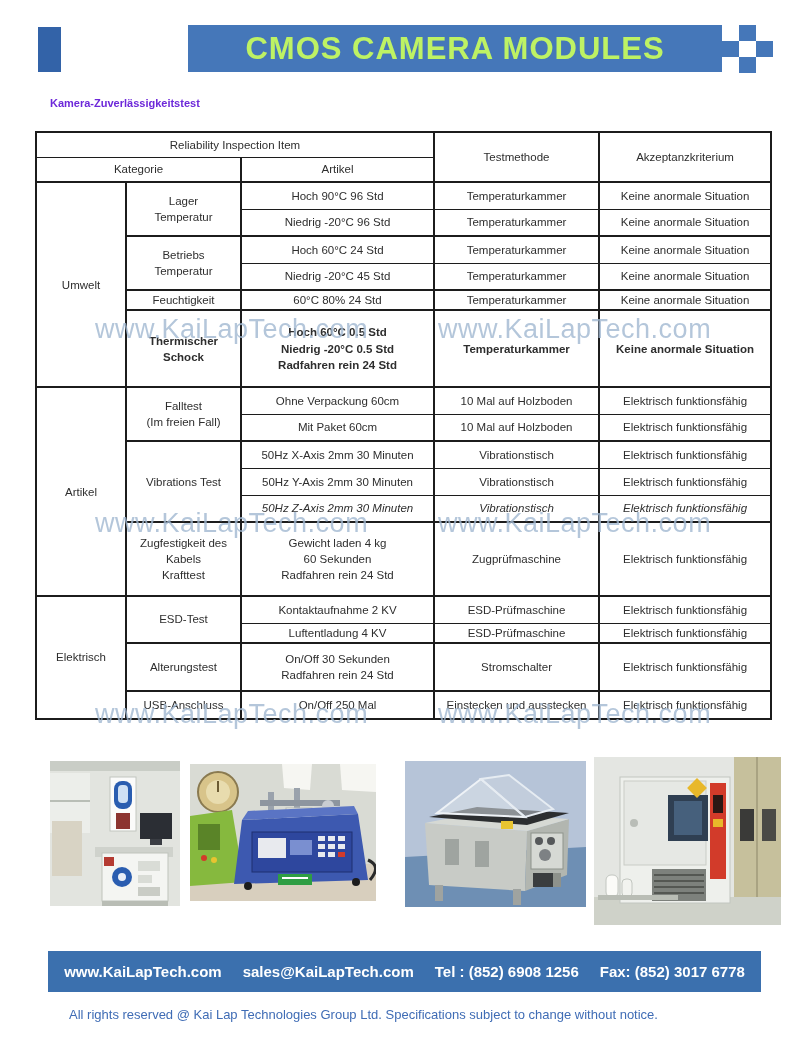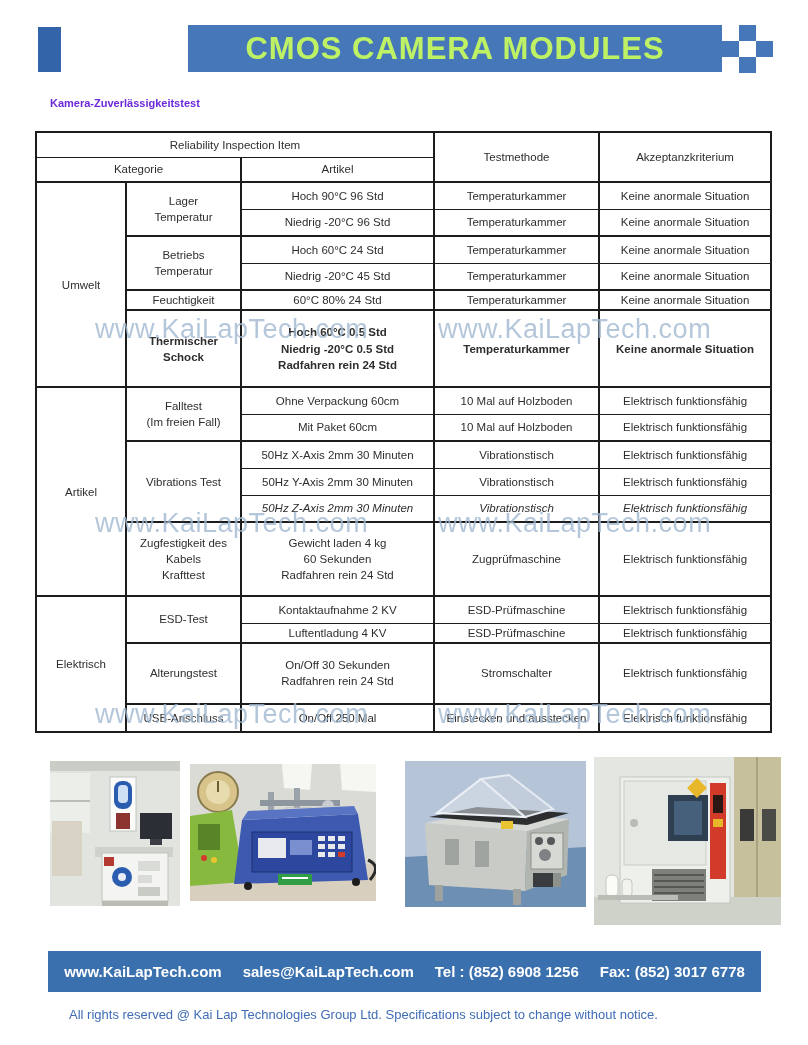--- a/index.html
+++ b/index.html
@@ -177,21 +177,21 @@
             <td rowspan="2">ESD-Test</td>
             <td>Kontaktaufnahme 2 KV</td>
             <td>ESD-Prüfmaschine</td>
             <td>Elektrisch funktionsfähig</td>
           </tr>
           <tr style="height: 15px;">
             <td>Luftentladung 4 KV</td>
             <td>ESD-Prüfmaschine</td>
             <td>Elektrisch funktionsfähig</td>
           </tr>
-          <tr class="gt" style="height: 61px;">
+          <tr class="gt" style="height: 48px;">
             <td>Alterungstest</td>
             <td>On/Off 30 Sekunden
 Radfahren rein 24 Std</td>
             <td>Stromschalter</td>
             <td>Elektrisch funktionsfähig</td>
           </tr>
           <tr class="gt" style="height: 28px;">
             <td>USB-Anschluss</td>
             <td>On/Off 250 Mal</td>
             <td>Einstecken und ausstecken</td>

